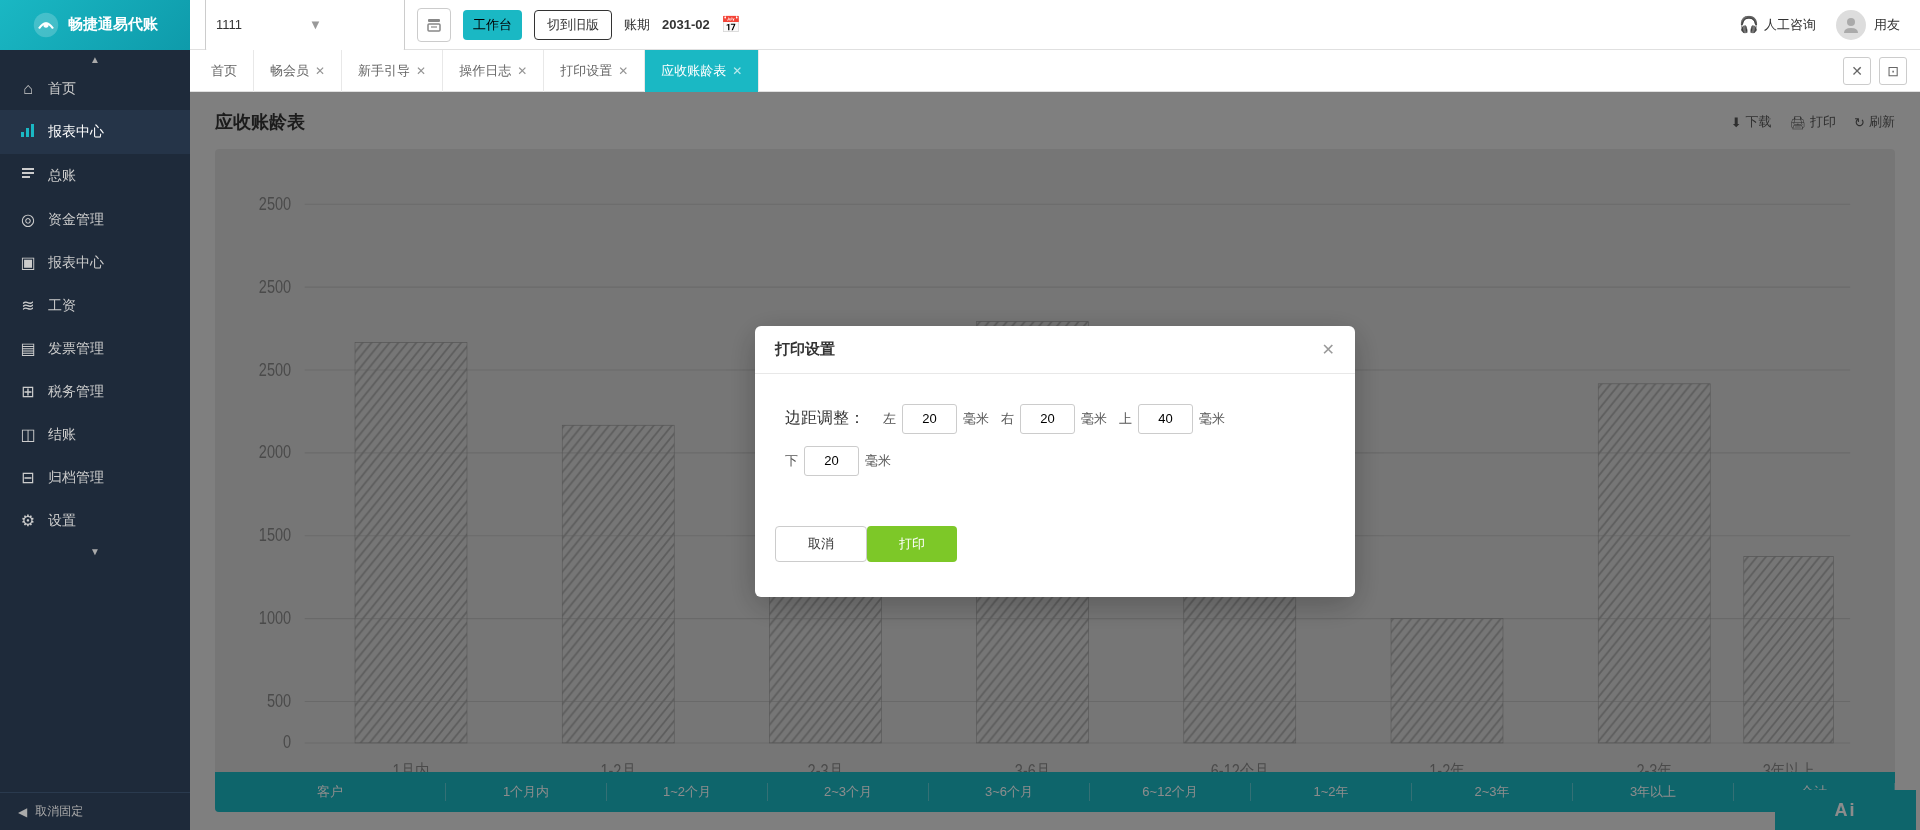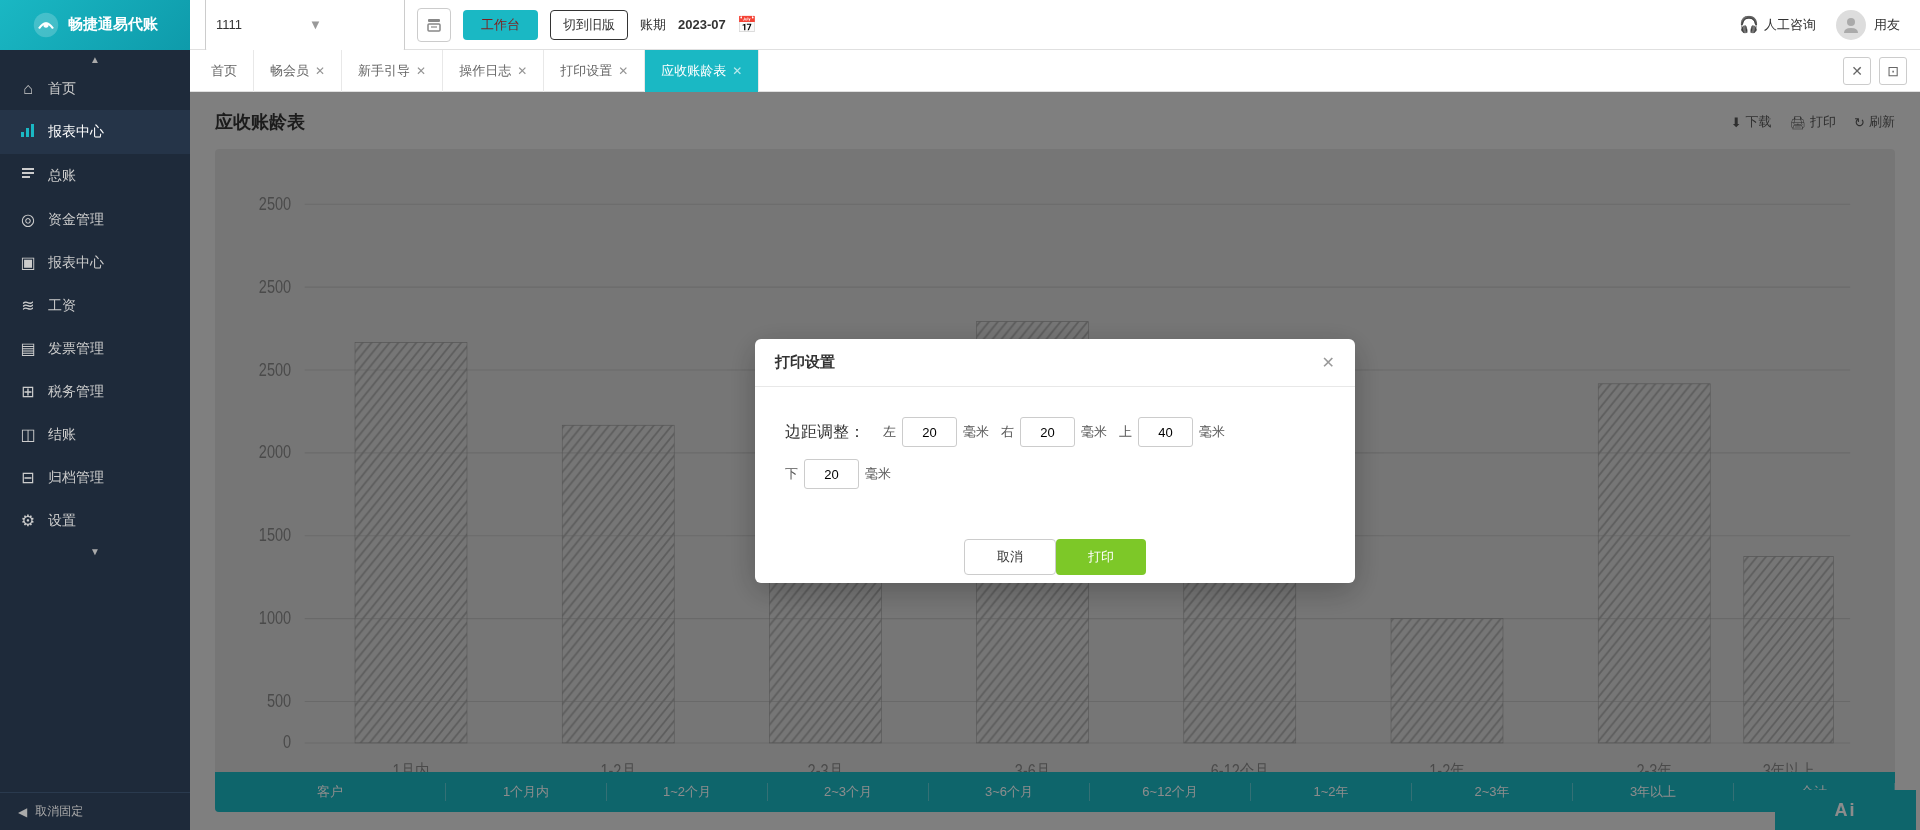--- a/index.html
+++ b/index.html
@@ -57,24 +57,24 @@
       border-radius: 4px;
       background: #fff;
       display: flex;
       align-items: center;
       justify-content: center;
       cursor: pointer;
       color: #666;
     }
     .worktable-btn {
       background: #1ab8c4;
-      color: #7f1d1d;
+      color: #000000;
       border: none;
       border-radius: 4px;
-      padding: 6px 18px;
+      padding: 6px 10px;
       font-size: 13px;
       cursor: pointer;
     }
     .old-version-btn {
       border: 1px solid #333;
       background: #fff;
       border-radius: 4px;
       padding: 5px 12px;
       font-size: 13px;
       cursor: pointer;
@@ -363,22 +363,21 @@
       text-align: center;
       font-size: 13px;
       outline: none;
     }
     .margin-unit {
       font-size: 13px;
       color: #555;
     }
     .modal-footer {
       display: flex;
-      justify-content: center;
-      padding: 10px 20px 8px 20px;
+      padding: 10px 20px 35px 20px;
     }
     .btn-cancel {
       padding: 8px 32px;
       border: 1px solid #ccc;
       background: #fff;
       border-radius: 4px;
       font-size: 13px;
       cursor: pointer;
       color: #333;
     }
@@ -430,21 +429,21 @@
     <div class="archive-btn">
       <svg width="16" height="16" viewBox="0 0 16 16">
         <rect x="2" y="2" width="12" height="3" rx="1" fill="#888"></rect>
         <rect x="2" y="7" width="12" height="7" rx="1" fill="none" stroke="#888" stroke-width="1.5"></rect>
         <line x1="5" y1="10" x2="11" y2="10" stroke="#888" stroke-width="1.2"></line>
       </svg>
     </div>
     <button class="worktable-btn">工作台</button>
     <button class="old-version-btn">切到旧版</button>
     <span class="period-label">账期</span>
-    <span class="period-value">2023-07</span>
+    <span class="period-value">2031-02</span>
     <span style="font-size:16px; color:#888; cursor:pointer;">📅</span>
   </div>
 
   <div class="header-right">
     <div class="consult-btn">
       <span style="font-size:16px;">🎧</span>
       <span>人工咨询</span>
     </div>
     <div class="user-area">
       <div class="user-avatar">

